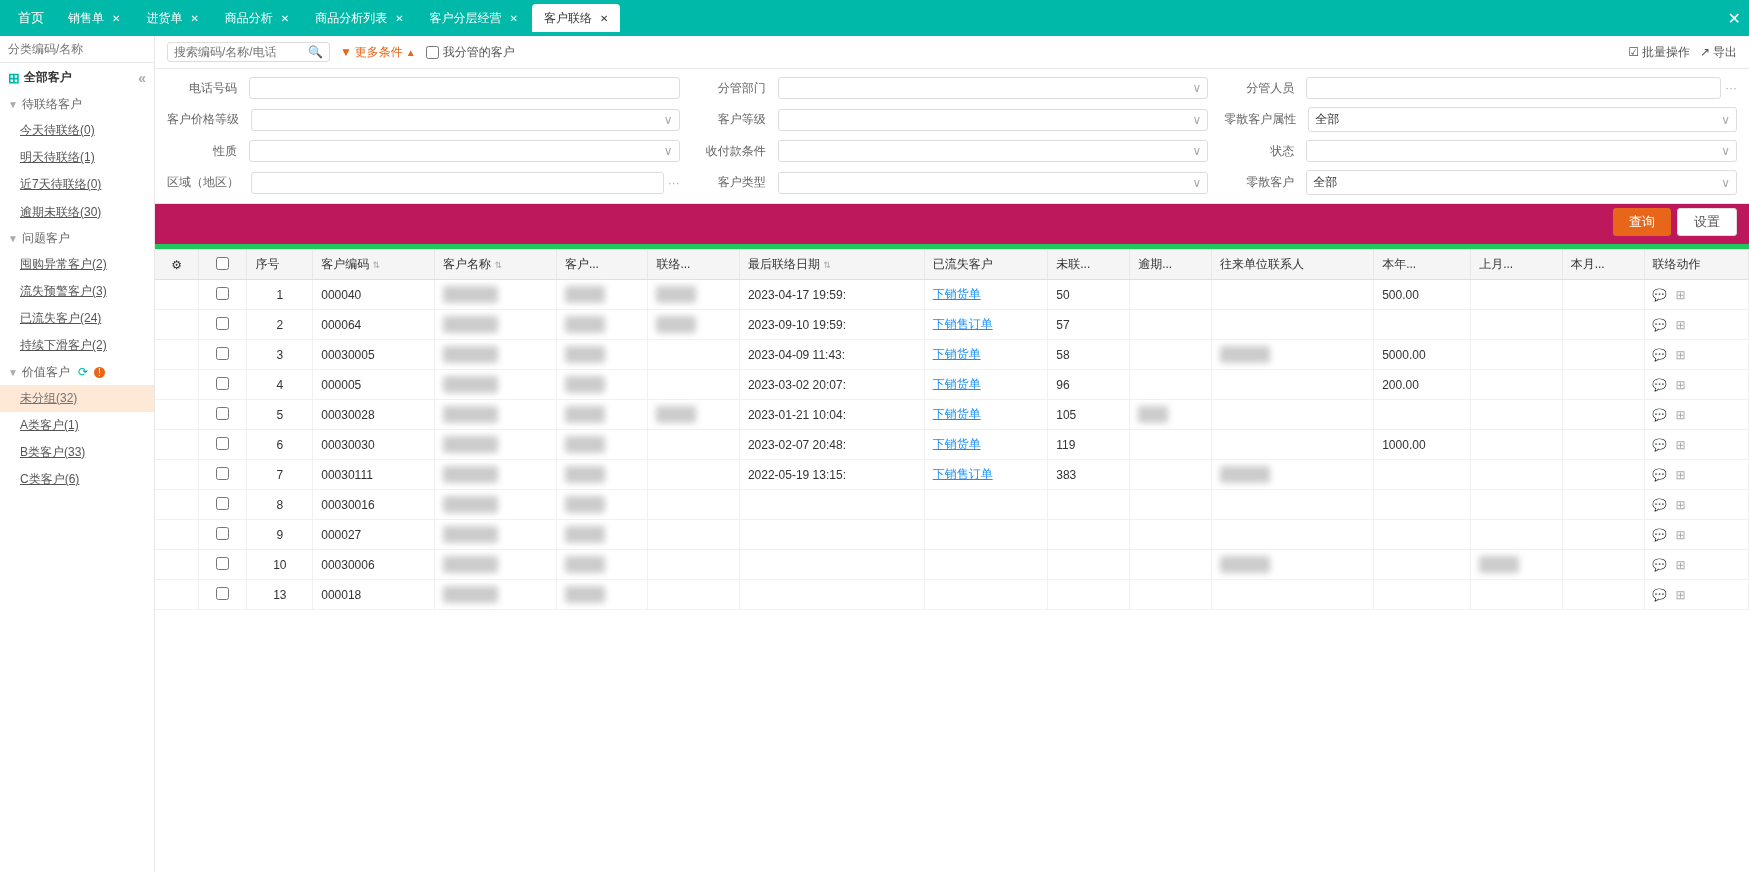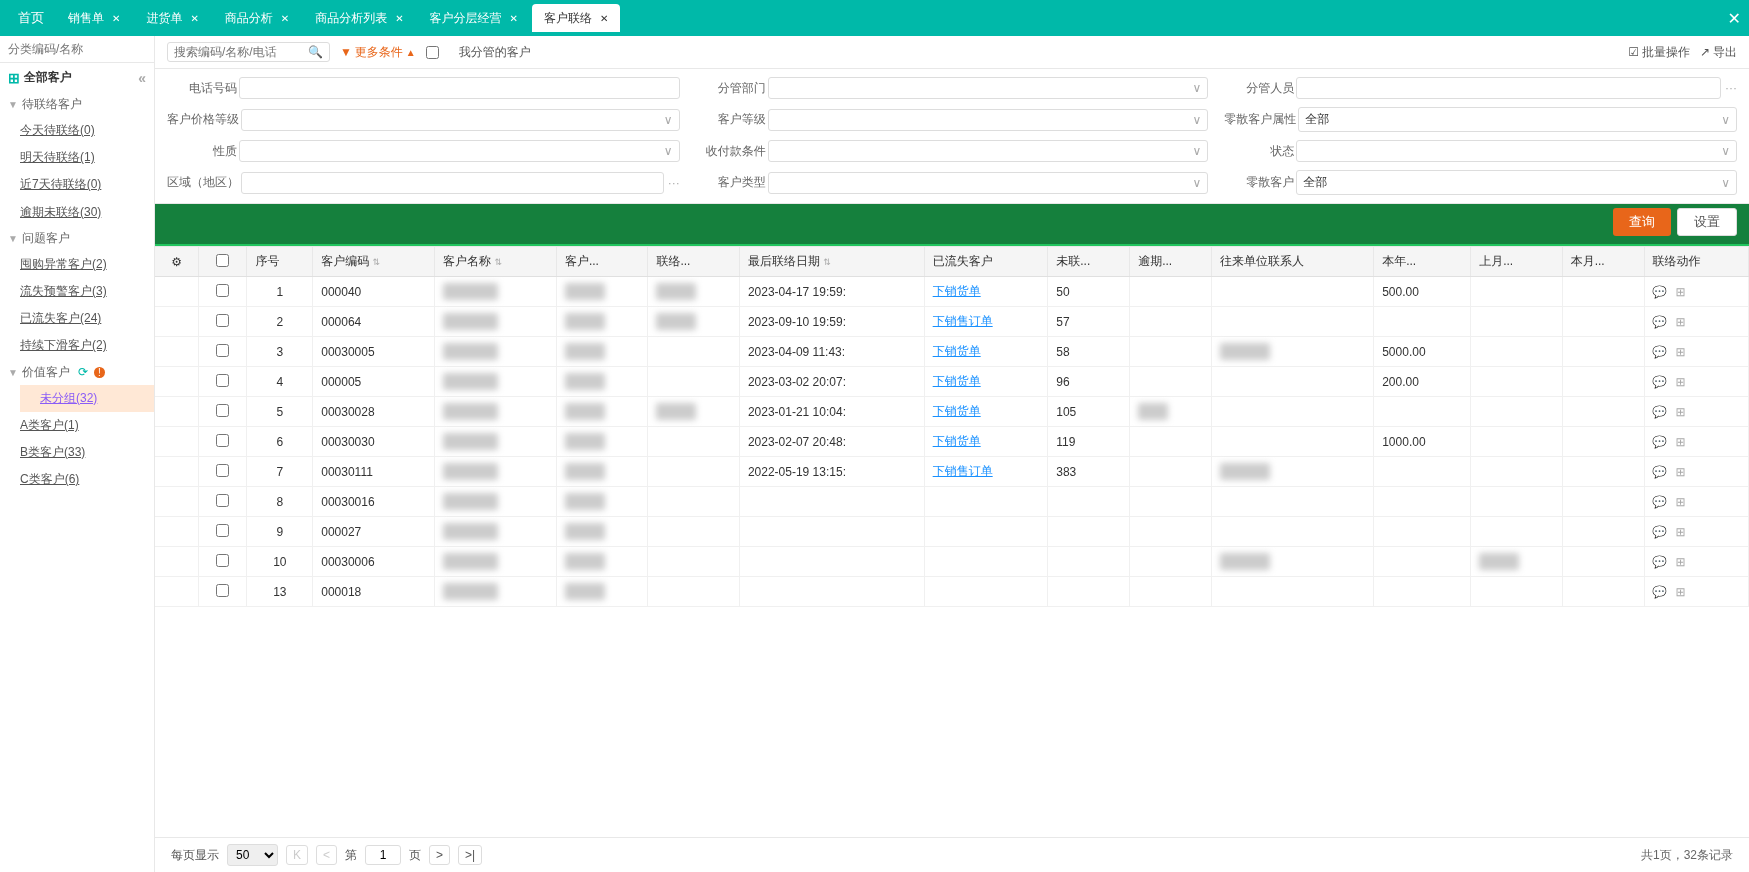--- a/index.html
+++ b/index.html
@@ -106,21 +106,21 @@
     }
     .sidebar-group-label .arrow { font-size: 10px; color: #aaa; }
 
     .sidebar-item {
       padding: 4px 8px 4px 20px;
       color: #555;
       cursor: pointer;
       line-height: 1.6;
       text-decoration: underline;
     }
-    .sidebar-item.active { background: #ffe8d6; color: #8b5cf6; margin-left: 20px; }
+    .sidebar-item.active { background: #ffe8d6; color: #737373; }
 
     
     .content-area {
       flex: 1;
       display: flex;
       flex-direction: column;
       overflow: hidden;
     }
 
     
@@ -150,21 +150,21 @@
     .filter-more {
       display: flex;
       align-items: center;
       color: #e8661a;
       gap: 3px;
       cursor: pointer;
     }
     .filter-my-customers {
       display: flex;
       align-items: center;
-      gap: 20px;
+      gap: 4px;
       color: #555;
       cursor: pointer;
     }
     .filter-right-actions {
       margin-left: auto;
       display: flex;
       gap: 10px;
     }
     .action-link {
       color: #555;
@@ -179,21 +179,21 @@
       background: #fff;
       padding: 8px 12px;
       border-bottom: 1px solid #e8e8e8;
       display: grid;
       grid-template-columns: 1fr 1fr 1fr;
       gap: 8px 16px;
     }
     .filter-row {
       display: flex;
       align-items: center;
-      gap: 2px;
+      gap: 12px;
     }
     .filter-label {
       color: #666;
       white-space: nowrap;
       min-width: 70px;
       text-align: right;
     }
     .filter-input {
       flex: 1;
       border: 1px solid #ddd;
@@ -217,22 +217,22 @@
     }
     .filter-select .chevron { color: #aaa; }
     .filter-dots { color: #aaa; cursor: pointer; }
 
     
     .filter-button-area {
       display: flex;
       justify-content: flex-end;
       gap: 6px;
       padding: 4px 12px 8px;
-      background: #15803d;
-      border-bottom: 2px solid #22c55e;
+      background: #be185d;
+      border-bottom: 5px solid #22c55e;
     }
     .btn-query {
       background: #e8661a;
       color: #fff;
       border: none;
       border-radius: 3px;
       padding: 4px 16px;
       cursor: pointer;
       font-size: 13px;
     }
@@ -795,30 +795,15 @@
                 <div style="display:flex;gap:8px;color:#aaa;">
       <span style="cursor:pointer;">💬</span>
       <span style="cursor:pointer;">⊞</span>
     </div>
               </td>
             </tr>
           </tbody>
       </table>
     </div>
 
-    <div class="pagination-bar">
-      <span>每页显示</span>
-      <select class="page-size-select">
-        <option>50</option>
-        <option>100</option>
-      </select>
-      <button class="pagination-btn disabled">K</button>
-      <button class="pagination-btn disabled">&lt;</button>
-      <span>第</span>
-      <input class="page-input" value="1" style="">
-      <span>页</span>
-      <button class="pagination-btn">&gt;</button>
-      <button class="pagination-btn">&gt;|</button>
-      <span class="pagination-right">共1页，32条记录</span>
-    </div>
 
   </div>
 </div>
 
 </body></html>

